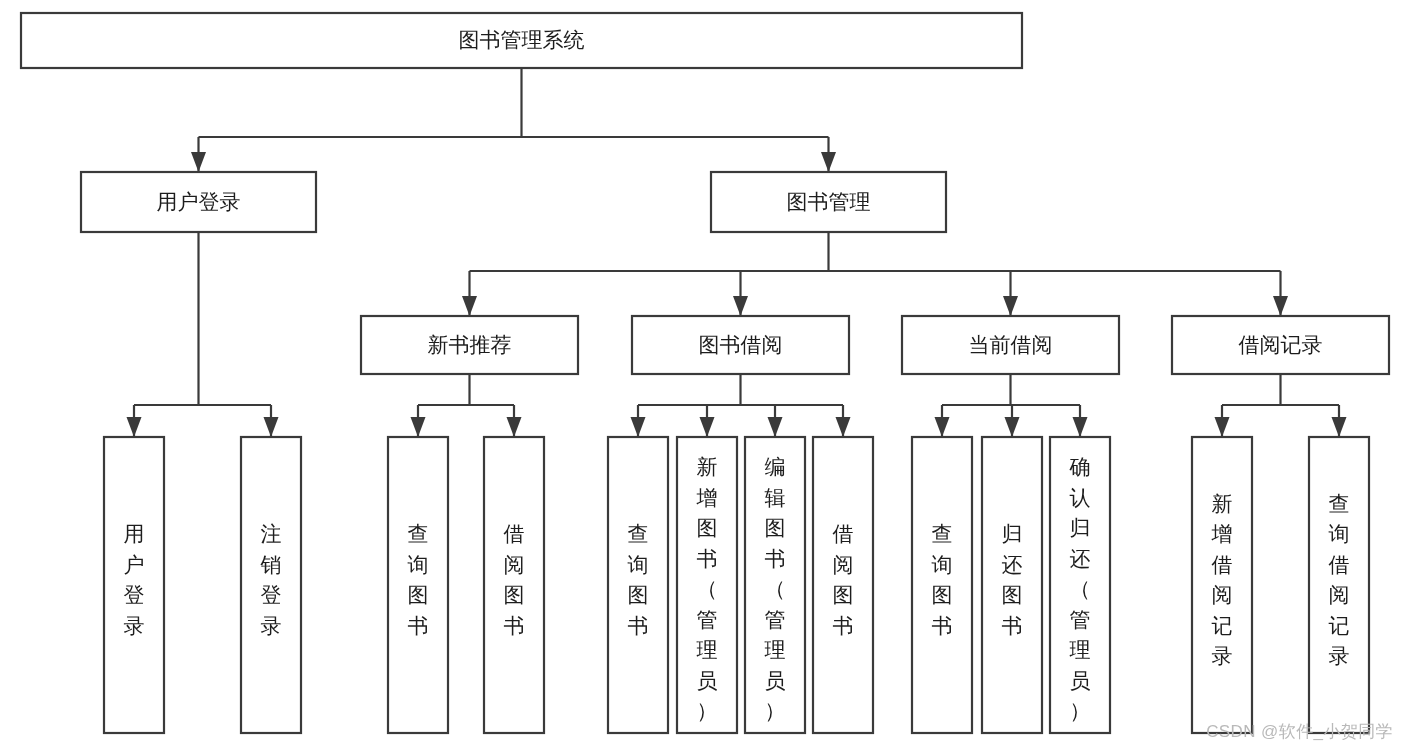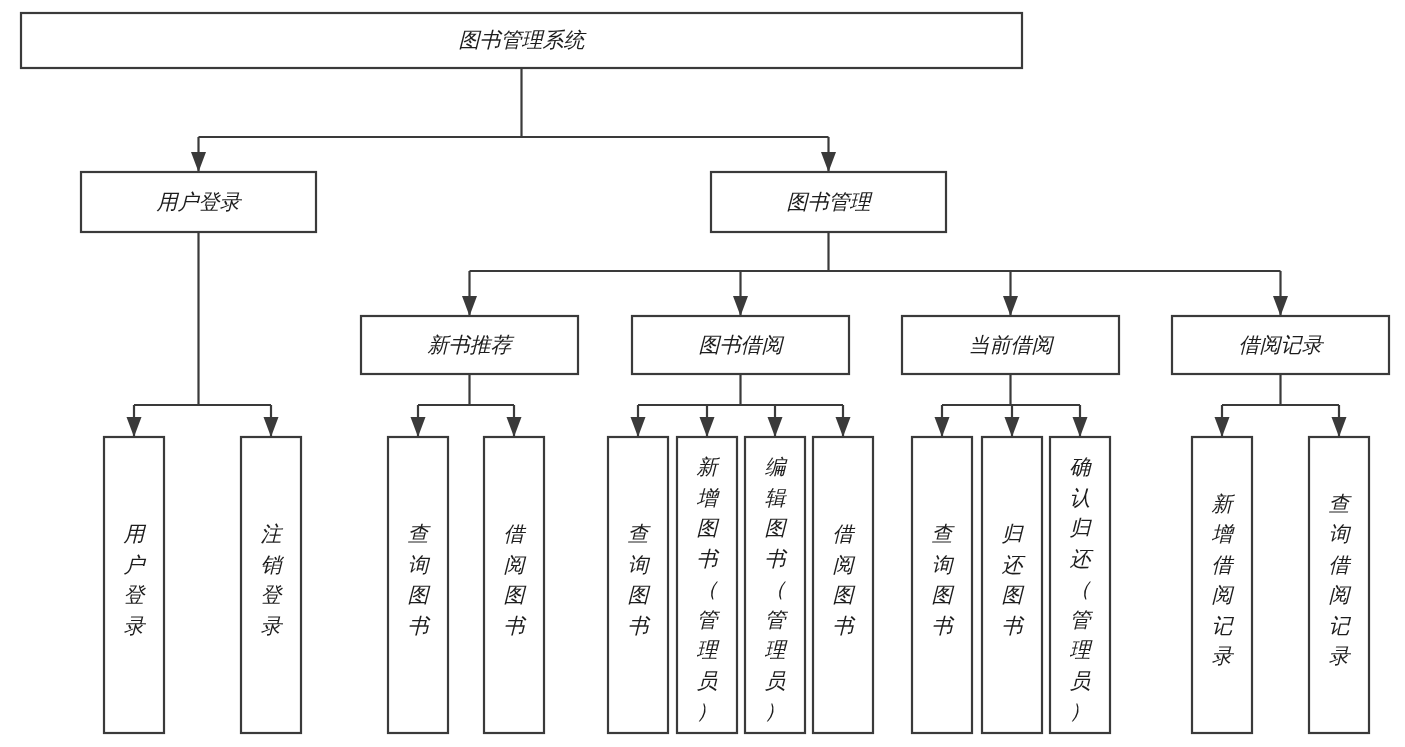--- a/index.html
+++ b/index.html
@@ -9,21 +9,20 @@
   }
   body {
     font-family: "Liberation Sans", "DejaVu Sans", sans-serif;
   }
   #diagram-root {
     position: relative;
     width: 1405px;
     height: 747px;
     background: #ffffff;
     overflow: hidden;
-    font-style: italic;
   }
   svg#flowchart {
     position: absolute;
     left: 0;
     top: 0;
     width: 1405px;
     height: 747px;
     display: block;
   }
   .node-rect {
@@ -216,13 +215,14 @@
         <g>
           <rect x="1192" y="437" width="60" height="296" class="node-rect"></rect>
           <text x="1222" y="0" class="node-label-vertical"><tspan x="1222" y="510.75">新</tspan><tspan x="1222" y="541.25">增</tspan><tspan x="1222" y="571.75">借</tspan><tspan x="1222" y="602.25">阅</tspan><tspan x="1222" y="632.75">记</tspan><tspan x="1222" y="663.25">录</tspan></text>
         </g>
         <g>
           <rect x="1309" y="437" width="60" height="296" class="node-rect"></rect>
           <text x="1339" y="0" class="node-label-vertical"><tspan x="1339" y="510.75">查</tspan><tspan x="1339" y="541.25">询</tspan><tspan x="1339" y="571.75">借</tspan><tspan x="1339" y="602.25">阅</tspan><tspan x="1339" y="632.75">记</tspan><tspan x="1339" y="663.25">录</tspan></text>
         </g>
       </g>
   </svg>
+  <div class="watermark">CSDN @软件_小贺同学</div>
 </div>
 
 </body></html>

